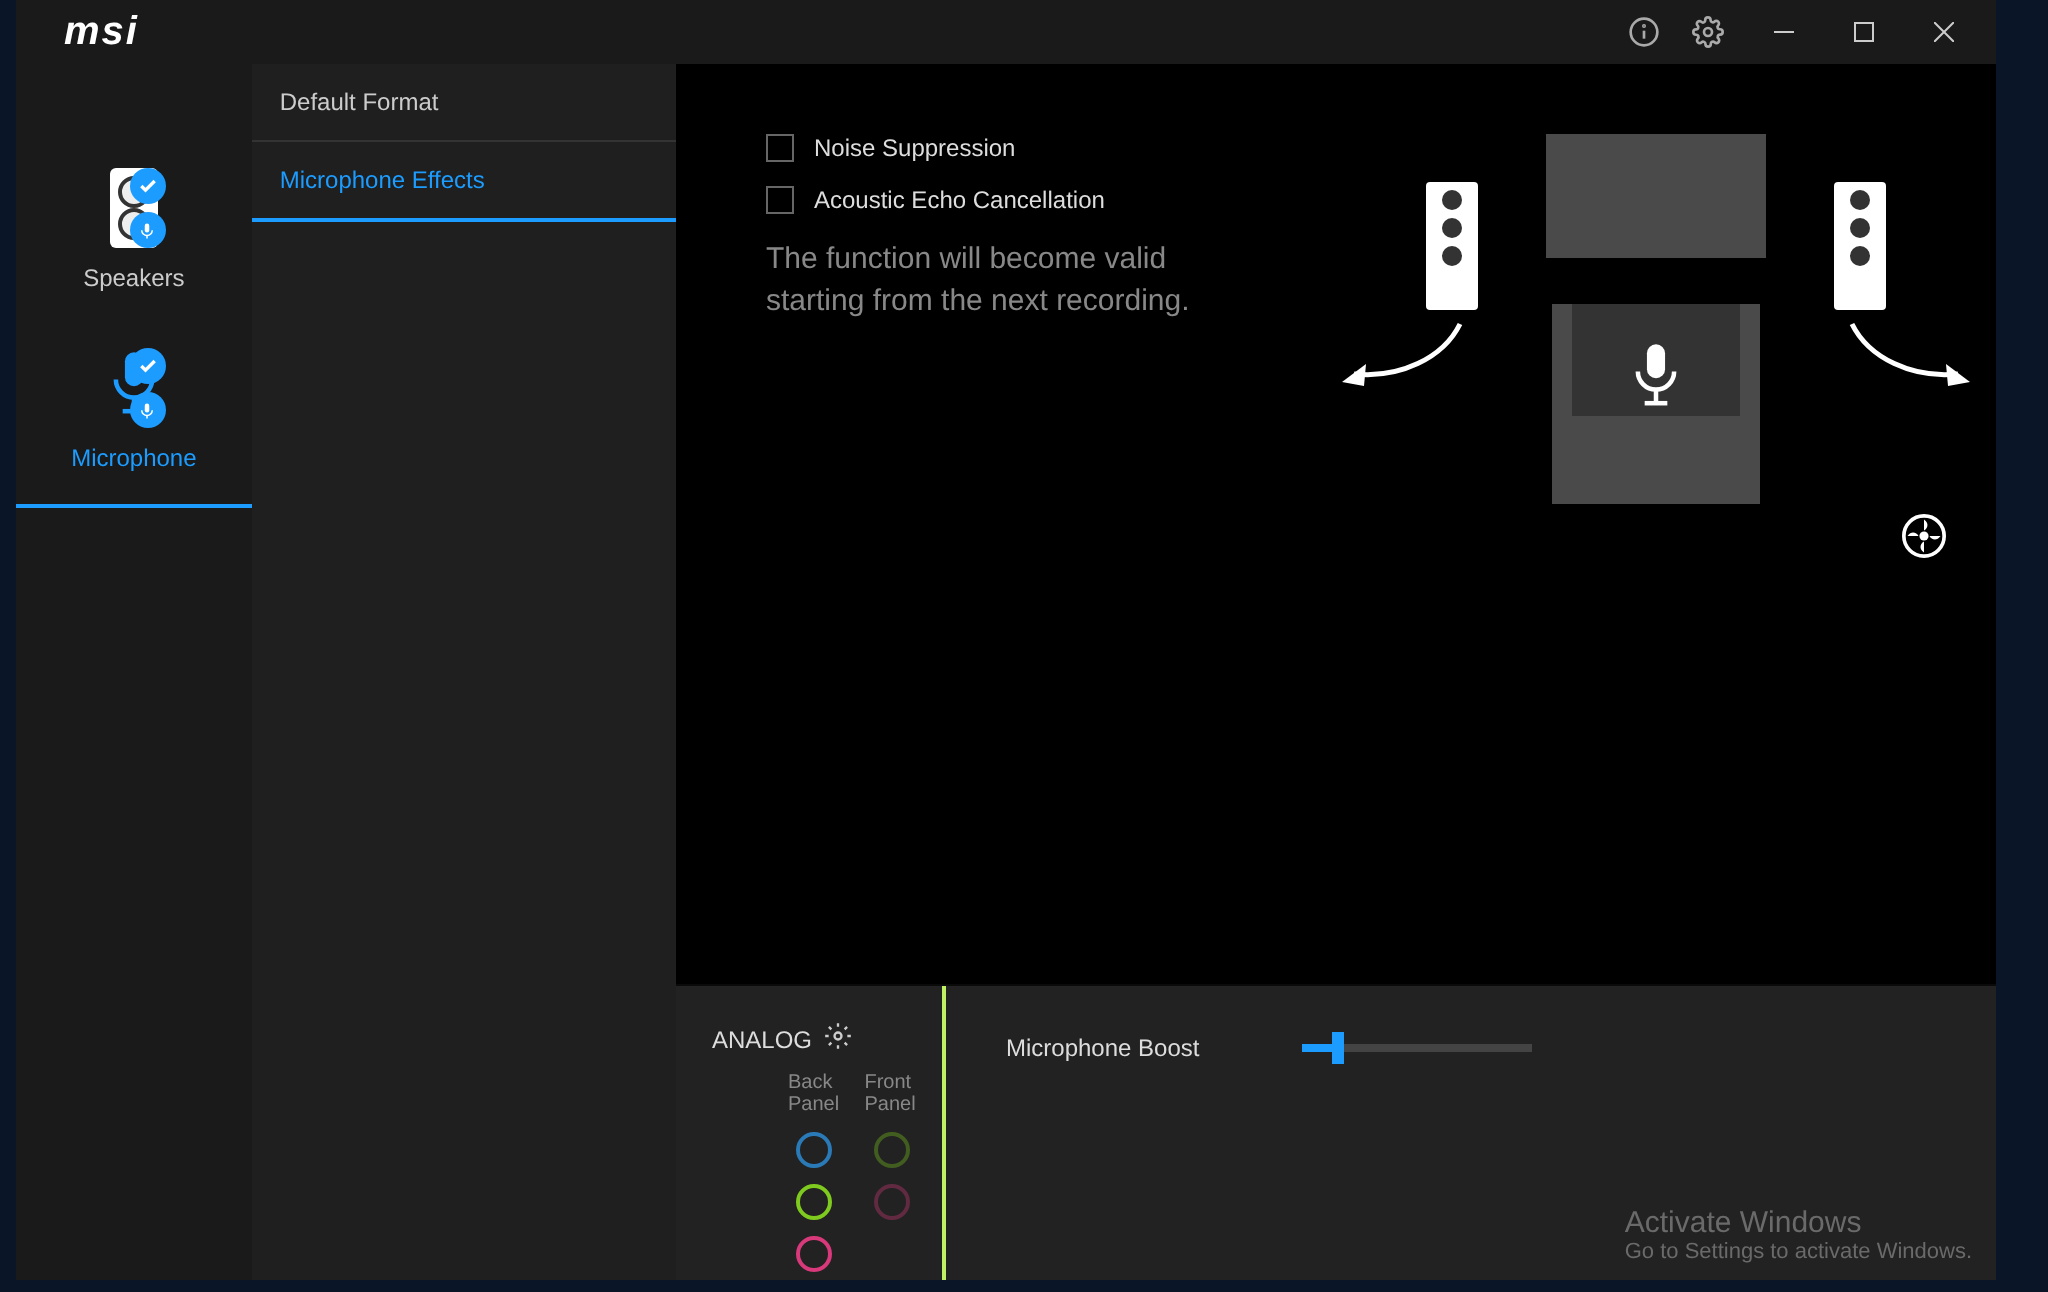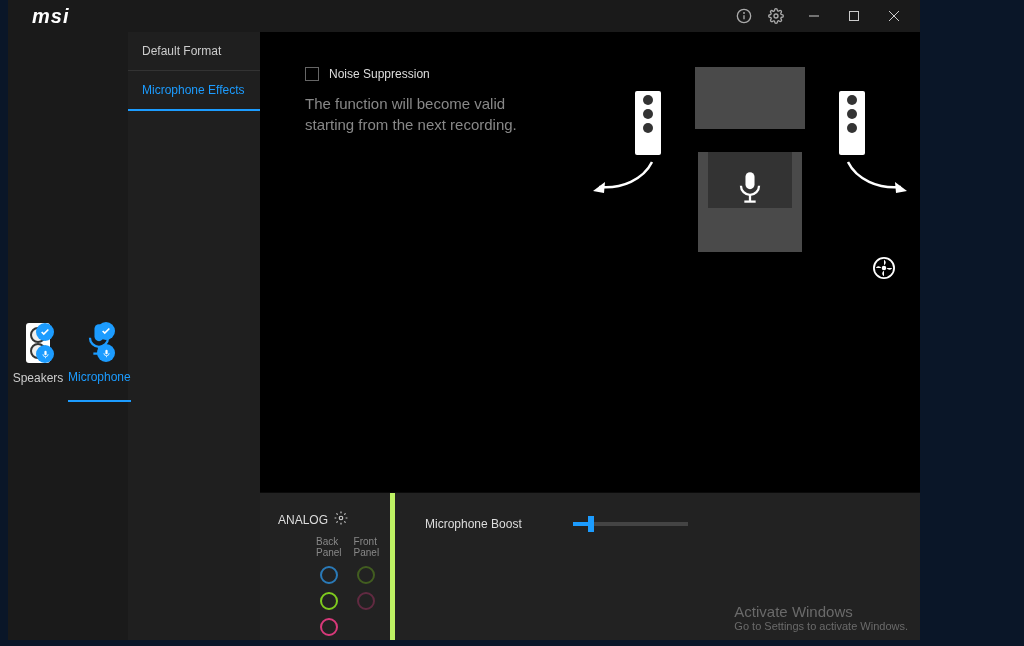--- a/index.html
+++ b/index.html
@@ -1,26 +1,26 @@
 <!DOCTYPE html>
 <html><head>
 <meta charset="utf-8">
 <style>
 * { margin: 0; padding: 0; box-sizing: border-box; font-family: "Segoe UI", Arial, sans-serif; }
 body { background: #0a1628; width: 1024px; height: 646px; overflow: hidden; }
-.window { position: absolute; left: 8px; top: 0; width: 912px; height: 640px; background: #1a1a1a; color: #fff; display: flex; flex-direction: column; }
+.window { position: absolute; left: 8px; top: 0; width: 990px; height: 640px; background: #1a1a1a; color: #fff; display: flex; flex-direction: column; }
 .titlebar { height: 32px; display: flex; align-items: center; padding: 0 8px 0 24px; }
 .logo { font-size: 20px; font-weight: bold; font-style: italic; letter-spacing: 1px; color: #fff; }
 .titlebar-spacer { flex: 1; }
 .titlebar-icon { width: 32px; height: 32px; display: flex; align-items: center; justify-content: center; cursor: pointer; color: #aaa; }
 .win-btn { width: 36px; height: 28px; display: flex; align-items: center; justify-content: center; cursor: pointer; margin-left: 4px; }
 
 .body { flex: 1; display: flex; min-height: 0; }
 
-.leftbar { width: 120px; background: #1a1a1a; display: flex; flex-direction: row; align-items: center; padding-top: 40px; }
+.leftbar { width: 120px; background: #1a1a1a; display: flex; flex-direction: column; align-items: center; padding-top: 40px; }
 .device { width: 100%; display: flex; flex-direction: column; align-items: center; padding: 12px 0 16px; cursor: pointer; position: relative; }
 .device-label { font-size: 12px; color: #ccc; margin-top: 8px; }
 .device.active .device-label { color: #1c9cff; }
 .device.active { border-bottom: 2px solid #1c9cff; }
 .dev-iconwrap { position: relative; width: 60px; height: 40px; display: flex; align-items: center; justify-content: center; }
 .speaker-glyph { width: 24px; height: 40px; background: #fff; border-radius: 3px; position: relative; }
 .speaker-glyph::before, .speaker-glyph::after { content: ""; position: absolute; left: 50%; transform: translateX(-50%); width: 12px; height: 12px; border-radius: 50%; border: 2px solid #333; background: #eee; }
 .speaker-glyph::before { top: 4px; }
 .speaker-glyph::after { top: 20px; }
 .mic-glyph-sm svg { width: 28px; height: 34px; }
@@ -49,21 +49,21 @@
 .desk { position: absolute; left: 50%; top: 85px; transform: translateX(-50%); width: 104px; height: 100px; background: #4a4a4a; }
 .desk::before { content: ""; position: absolute; top: 0; left: 10px; right: 10px; height: 56px; background: #333; }
 .arrow { position: absolute; width: 70px; height: 40px; }
 .arrow svg { width: 100%; height: 100%; }
 .arrow-l { left: -18px; top: 90px; }
 .arrow-r { right: -18px; top: 90px; transform: scaleX(-1); }
 .mic-center { position: absolute; left: 50%; top: 104px; transform: translateX(-50%); }
 .fan-badge { position: absolute; right: 0; top: 190px; }
 
 .bottom { display: flex; border-top: 1px solid #0a0a0a; background: #222; height: 148px; }
-.analog { width: 135px; padding: 18px 12px 0 18px; border-right: 5px solid #bef264; }
+.analog { width: 135px; padding: 18px 12px 0 18px; border-right: 2px solid #bef264; }
 .analog-hdr { display: flex; align-items: center; gap: 6px; font-size: 12px; color: #ddd; margin-bottom: 8px; }
 .panel-cols { display: flex; gap: 12px; margin-left: 38px; }
 .panel-col { display: flex; flex-direction: column; align-items: center; gap: 8px; }
 .panel-title { font-size: 10px; color: #888; }
 .jack { width: 14px; height: 14px; border-radius: 50%; border: 2px solid; box-sizing: content-box; }
 .jack.blue { border-color: #2a7ab8; }
 .jack.green { border-color: #7fca1e; }
 .jack.pink { border-color: #d8397a; }
 .jack.dim { opacity: 0.35; }
 
@@ -177,20 +177,24 @@
       <div class="subnav-item active">Microphone Effects</div>
     </div>
 
     <div class="main">
       <div class="content">
         <div class="options">
           <div class="check-row">
             <div class="chk"></div>
             <div class="chk-label">Noise Suppression</div>
           </div>
+          <div class="check-row">
+            <div class="chk"></div>
+            <div class="chk-label">Acoustic Echo Cancellation</div>
+          </div>
           <div class="hint">The function will become valid starting from the next recording.</div>
         </div>
 
         <div class="illust">
           <div class="scene">
             <div class="monitor"></div>
             <div class="spk spk-l">
                 <div class="d"></div>
                 <div class="d"></div>
                 <div class="d"></div>

